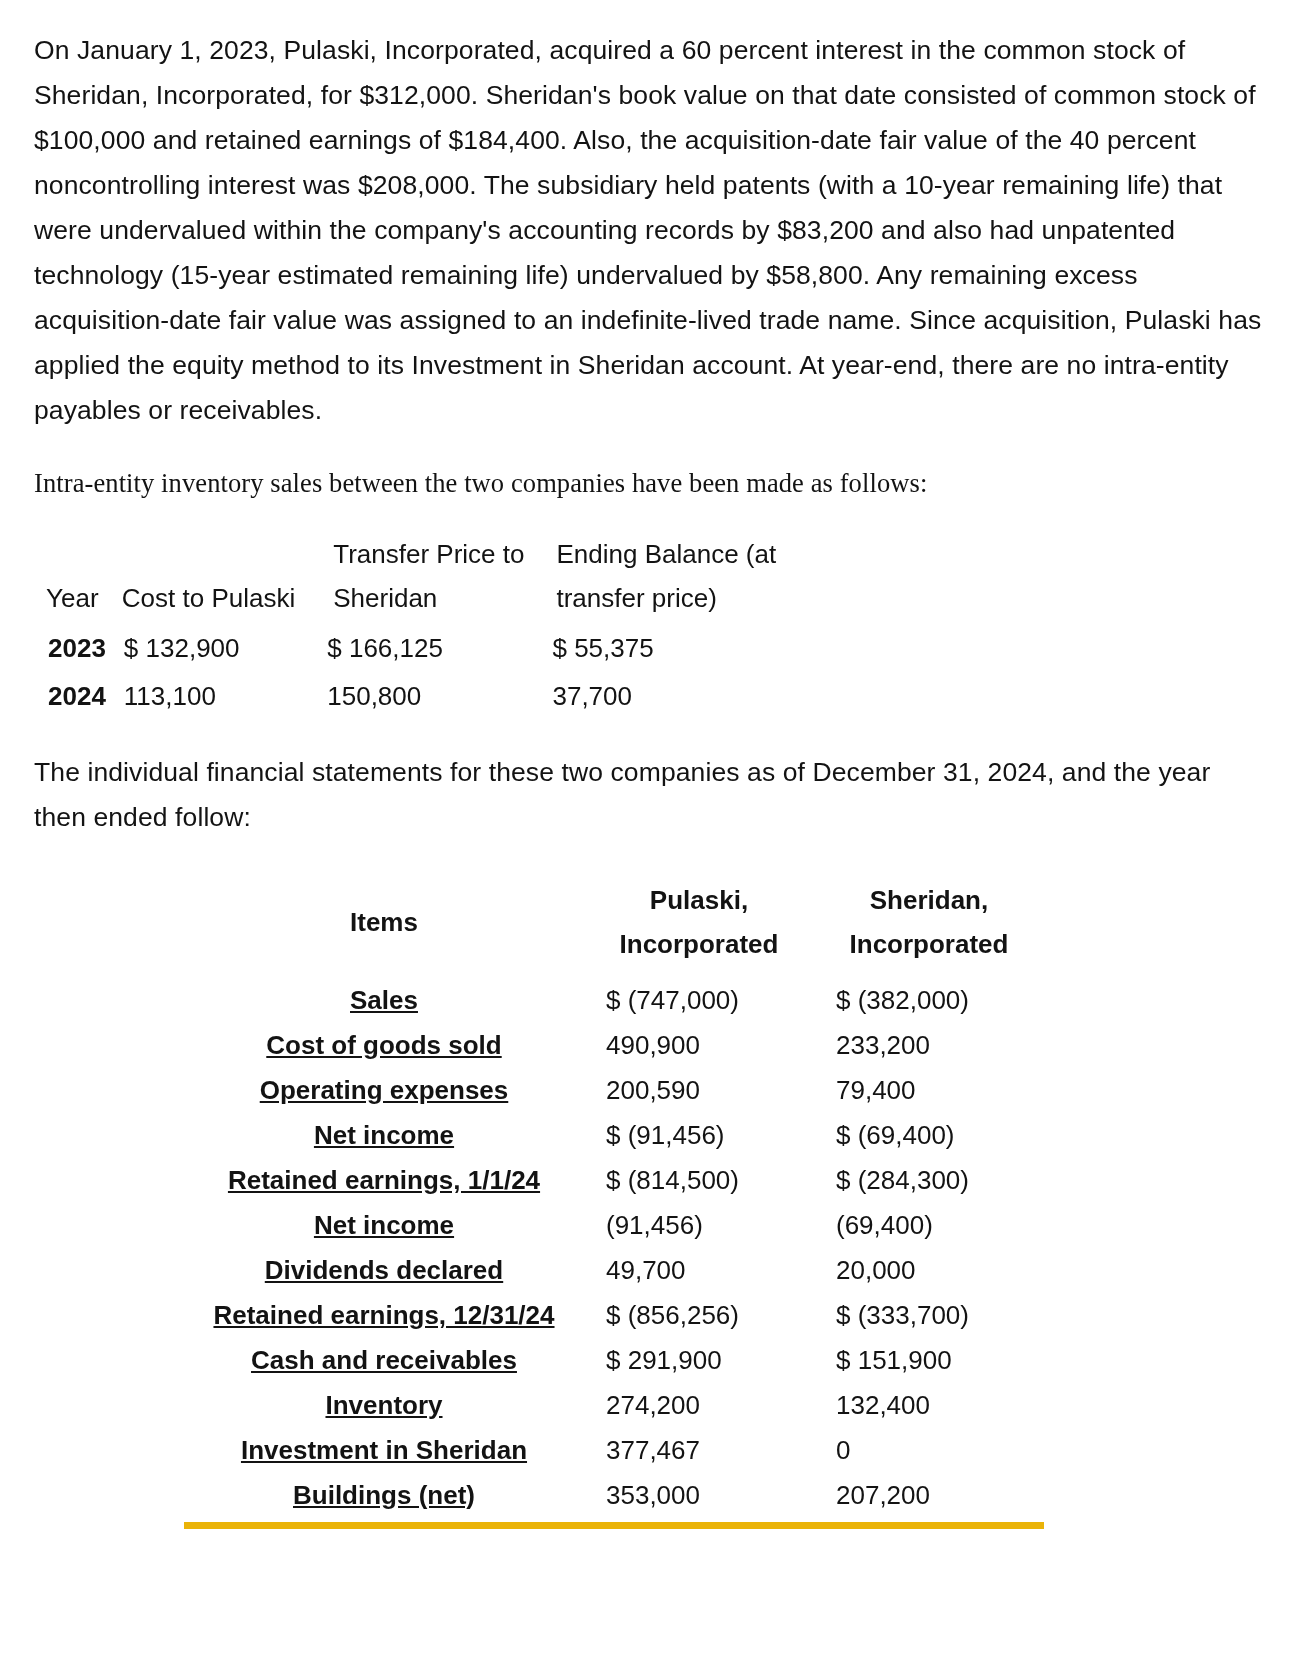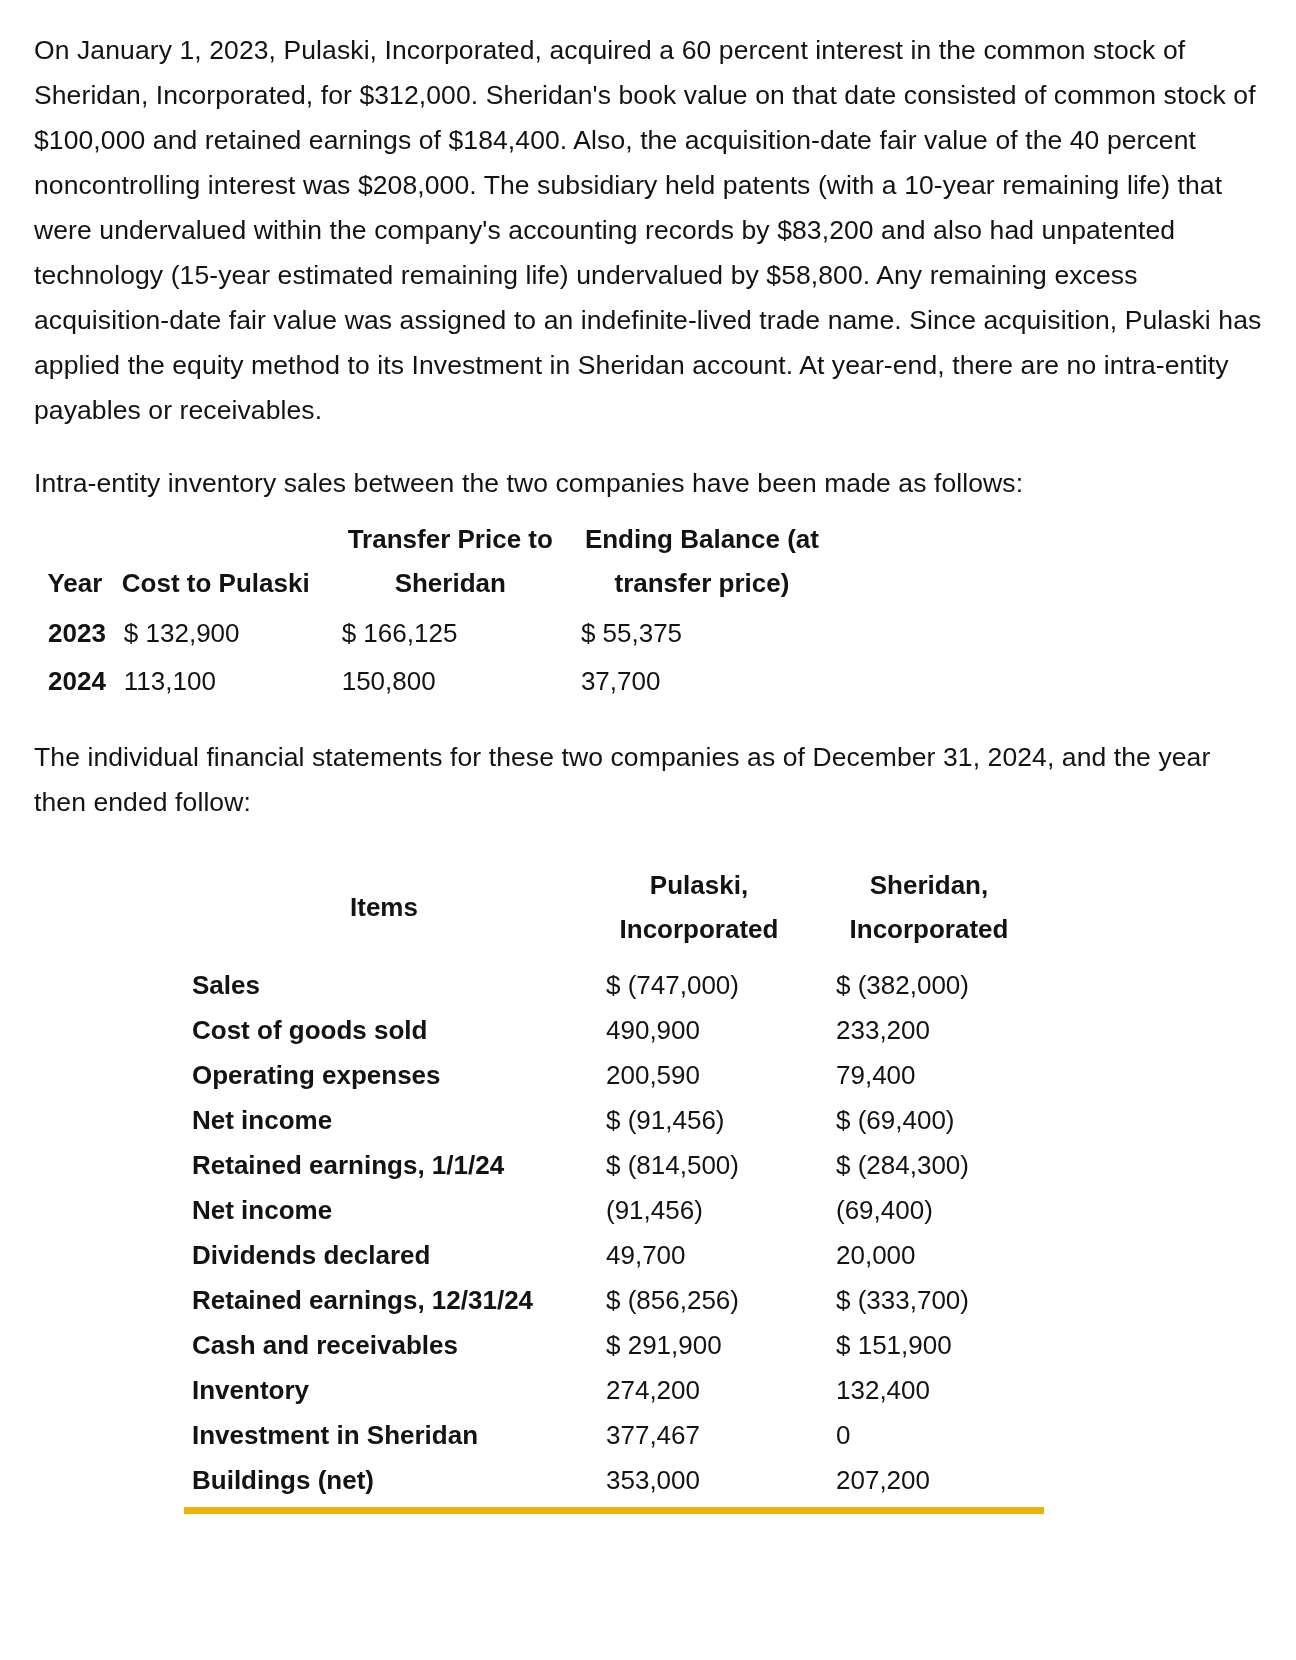--- a/index.html
+++ b/index.html
@@ -23,33 +23,34 @@
     overflow: hidden;
   }
   p.para {
     font-size: 26.5px;
     line-height: 45px;
     margin: 0 0 28px 0;
     color: #131313;
     letter-spacing: 0.1px;
   }
   p.para.tight {
-    margin-bottom: 11px;
+    margin-bottom: 26px;
+    font-family: Liberation Serif, serif;
   }
 
   
   table.inv {
     border-collapse: collapse;
     margin: 0 0 30px 12px;
     font-size: 26px;
     color: #131313;
   }
   table.inv th {
-    font-weight: bold;
-    text-align: center;
+    font-weight: normal;
+    text-align: left;
     padding: 0 16px 4px 16px;
     line-height: 44px;
     vertical-align: bottom;
     white-space: nowrap;
   }
   table.inv th.yr-h { padding-left: 0; padding-right: 14px; }
   table.inv th.cost-h { padding-left: 4px; padding-right: 22px; }
   table.inv td {
     padding: 2px 16px;
     line-height: 44px;
@@ -88,20 +89,22 @@
   }
   table.fin th.hd .ln { display: block; }
 
   table.fin td {
     line-height: 45px;
     padding: 0 8px;
     white-space: nowrap;
   }
   table.fin td.item {
     font-weight: bold;
+    text-align: center;
+    text-decoration: underline;
   }
   table.fin td.num {
     text-align: left;
     padding-left: 22px;
   }
   table.fin tr.last td {
     border-bottom: 7px solid #eab308;
     padding-bottom: 4px;
   }
 </style>

